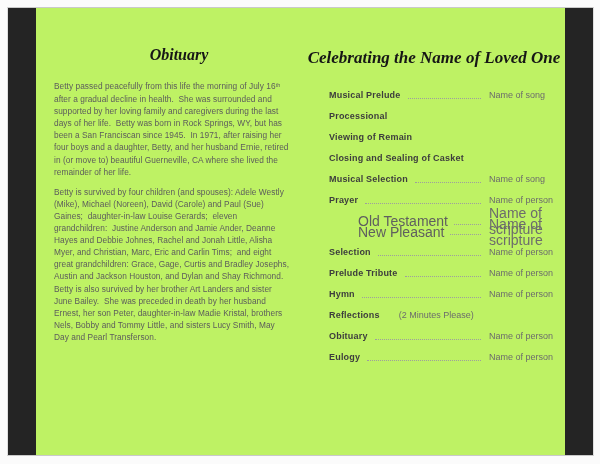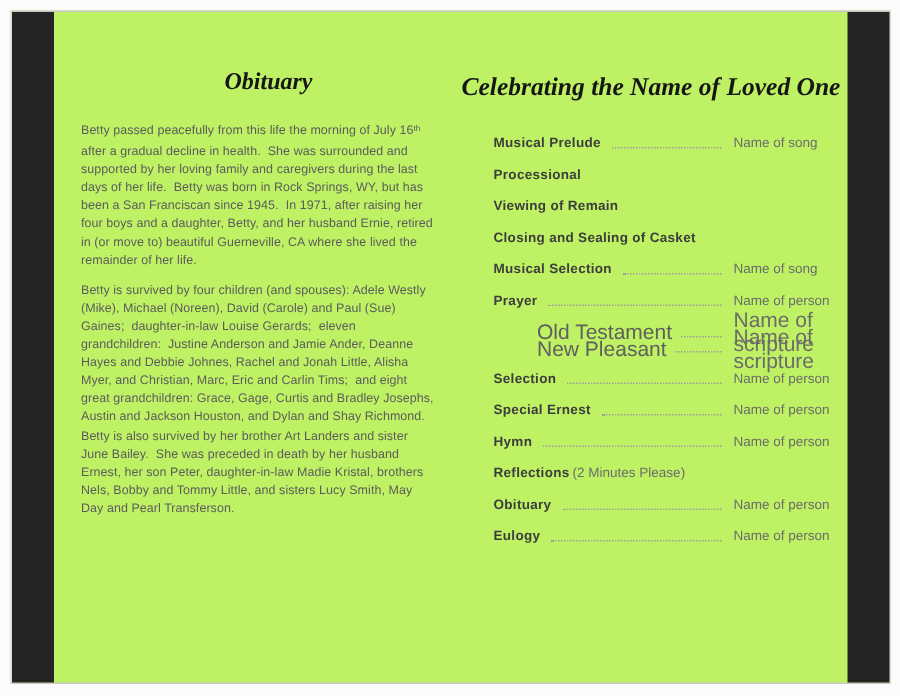--- a/index.html
+++ b/index.html
@@ -39,21 +39,21 @@
 
   
   .right-page{position:absolute;left:293px;top:0;width:266px;}
   .right-page .page-title{margin-top:40px;font-size:17px;}
   .program{margin-top:23px;padding-left:28px;}
   .prow{display:flex;align-items:baseline;font-size:9px;height:12px;margin-bottom:9px;}
   .prow.tight{margin-bottom:1px;}
   .plabel{font-weight:bold;color:#3d3d3d;white-space:nowrap;letter-spacing:0.2px;text-align:right;}
   .leader{flex:1;align-self:flex-end;margin:0 8px 3px 7px;border-bottom:1.5px dotted #9e9e9e;}
   .pvalue{flex:0 0 78px;color:#6c6c6c;}
-  .psuffix{color:#6c6c6c;margin-left:2px;font-weight:normal;}
+  .psuffix{color:#6c6c6c;margin-left:19px;font-weight:normal;}
   .scripture-group{margin-bottom:10px;}
   .psub{display:flex;align-items:center;font-size:14px;height:10.5px;padding-left:29px;}
   .sublabel{color:#5f5f5f;white-space:nowrap;}
   .psub .leader{margin:0 8px 2px 6px;}
 </style>
 </head>
 <body>
 
 <div class="sheet">
   <div class="bar bar-left"></div>
@@ -137,21 +137,21 @@
         </div>
       </div>
 
       <div class="prow">
         <span class="plabel">Selection</span>
         <span class="leader"></span>
         <span class="pvalue">Name of person</span>
       </div>
 
       <div class="prow">
-        <span class="plabel">Special Ernest</span>
+        <span class="plabel">Prelude Tribute</span>
         <span class="leader"></span>
         <span class="pvalue">Name of person</span>
       </div>
 
       <div class="prow">
         <span class="plabel">Hymn</span>
         <span class="leader"></span>
         <span class="pvalue">Name of person</span>
       </div>
 

